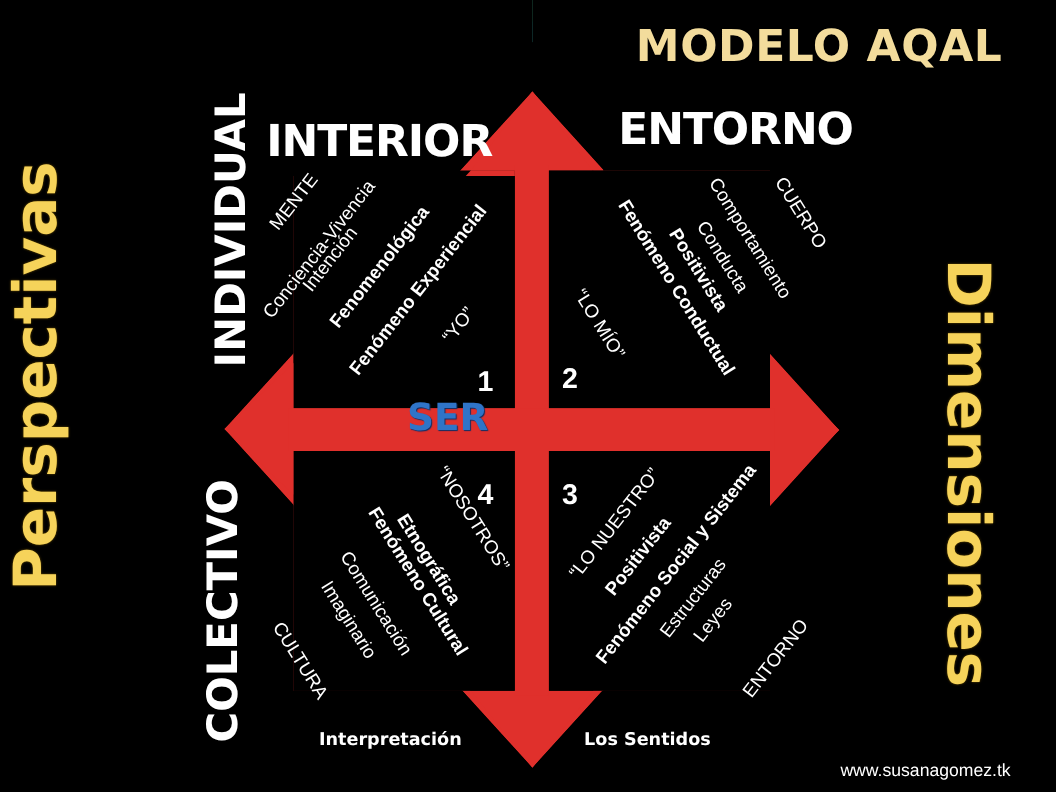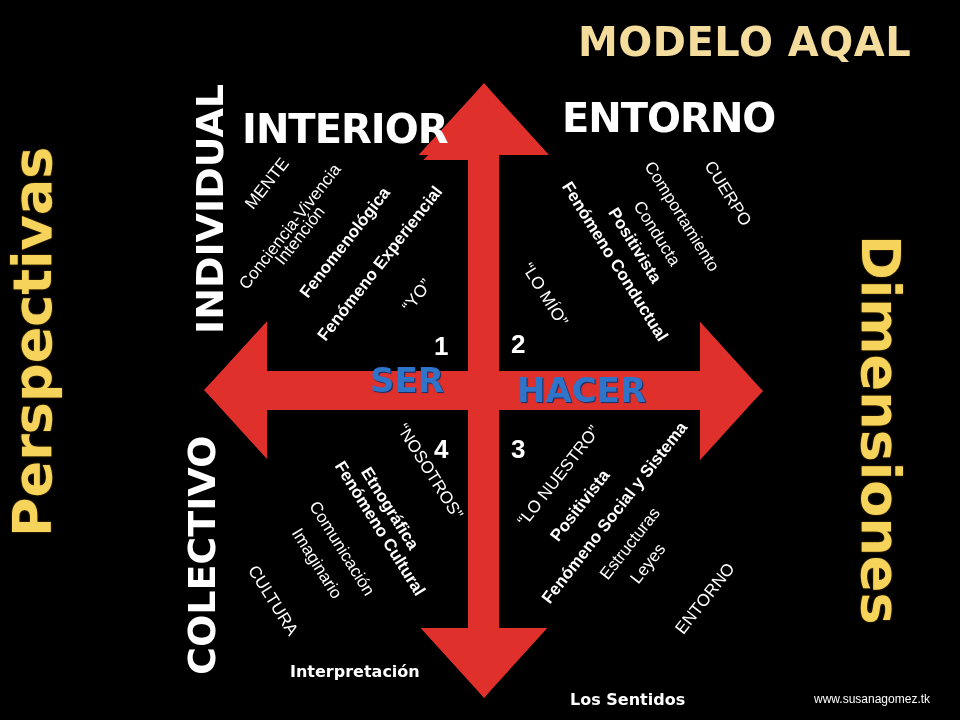--- a/index.html
+++ b/index.html
@@ -23,21 +23,21 @@
   }
   .vlabel { font-size: 38px; font-weight: bold; font-family: "DejaVu Sans", sans-serif; }
   .thin { font-size: 17px; font-weight: normal; }
   .bold { font-size: 17px; font-weight: bold; }
   .num { font-size: 26px; font-weight: bold; }
   .blue {
     font-size: 34px; font-weight: bold; color: #2f74c8;
     font-family: "DejaVu Sans", sans-serif; text-shadow: 1px 1px 1px #0c2f66;
   }
   .foot { font-size: 16px; font-weight: bold; font-family: "DejaVu Sans", sans-serif; }
-  .url { font-size: 12px; left: 814px; top: 693px; }
+  .url { font-size: 16px; left: 764px; top: 693px; }
 </style>
 </head>
 <body>
 
 <div class="stage">
 
   <svg class="bg" width="960" height="720" viewBox="0 0 960 720">
     <defs>
       <linearGradient id="swoosh1" x1="0" y1="0" x2="1" y2="0">
         <stop offset="0" stop-color="#e83a12"></stop>
@@ -114,21 +114,20 @@
   <div class="t head" style="left:242px; top:109px;">INTERIOR</div>
   <div class="t head" style="left:562px; top:98px;">ENTORNO</div>
 
   <div class="t vlabel rot" style="left:100px; top:205px; width:220px; text-align:center; transform:rotate(-90deg);">INDIVIDUAL</div>
   <div class="t vlabel rot" style="left:92px; top:546px; width:220px; text-align:center; transform:rotate(-90deg);">COLECTIVO</div>
 
   <div class="t side rot" style="left:-132px; top:345px; width:330px; text-align:center; transform:rotate(-90deg);">Perspectivas</div>
   <div class="t side rot" style="left:730px; top:358px; width:300px; text-align:center; transform:rotate(90deg);">Dimensiones</div>
 
   <div class="t blue" style="left:370px; top:363px;">SER</div>
-  <div class="t blue" style="left:517px; top:373px;">HACER</div>
 
   <div class="t num" style="left:434px; top:333px;">1</div>
   <div class="t num" style="left:511px; top:331px;">2</div>
   <div class="t num" style="left:511px; top:436px;">3</div>
   <div class="t num" style="left:434px; top:436px;">4</div>
 
   <div class="t thin rot" style="left:232px; top:175px; width:70px; text-align:center; transform:rotate(-52deg);">MENTE</div>
   <div class="t thin rot" style="left:210px; top:218px; width:160px; text-align:center; transform:rotate(-52deg);">Conciencia-Vivencia</div>
   <div class="t thin rot" style="left:250px; top:227px; width:100px; text-align:center; transform:rotate(-52deg);">Intención</div>
   <div class="t bold rot" style="left:275px; top:234px; width:140px; text-align:center; transform:rotate(-52deg);">Fenomenológica</div>
@@ -150,16 +149,16 @@
   <div class="t thin rot" style="left:660px; top:590px; width:90px; text-align:center; transform:rotate(-52deg);">ENTORNO</div>
 
   <div class="t thin rot" style="left:375px; top:463px; width:110px; text-align:center; transform:rotate(58deg);">“NOSOTROS”</div>
   <div class="t bold rot" style="left:340px; top:500px; width:100px; text-align:center; transform:rotate(58deg);">Etnográfica</div>
   <div class="t bold rot" style="left:300px; top:520px; width:160px; text-align:center; transform:rotate(58deg);">Fenómeno Cultural</div>
   <div class="t thin rot" style="left:282px; top:540px; width:120px; text-align:center; transform:rotate(58deg);">Comunicación</div>
   <div class="t thin rot" style="left:272px; top:555px; width:90px; text-align:center; transform:rotate(58deg);">Imaginario</div>
   <div class="t thin rot" style="left:233px; top:592px; width:80px; text-align:center; transform:rotate(58deg);">CULTURA</div>
 
   <div class="t foot" style="left:290px; top:664px;">Interpretación</div>
-  <div class="t foot" style="left:570px; top:664px;margin-top:28px;">Los Sentidos</div>
+  <div class="t foot" style="left:531px; top:664px;">Los Sentidos</div>
 
   <div class="t url">www.susanagomez.tk</div>
 </div>
 
 </body></html>

